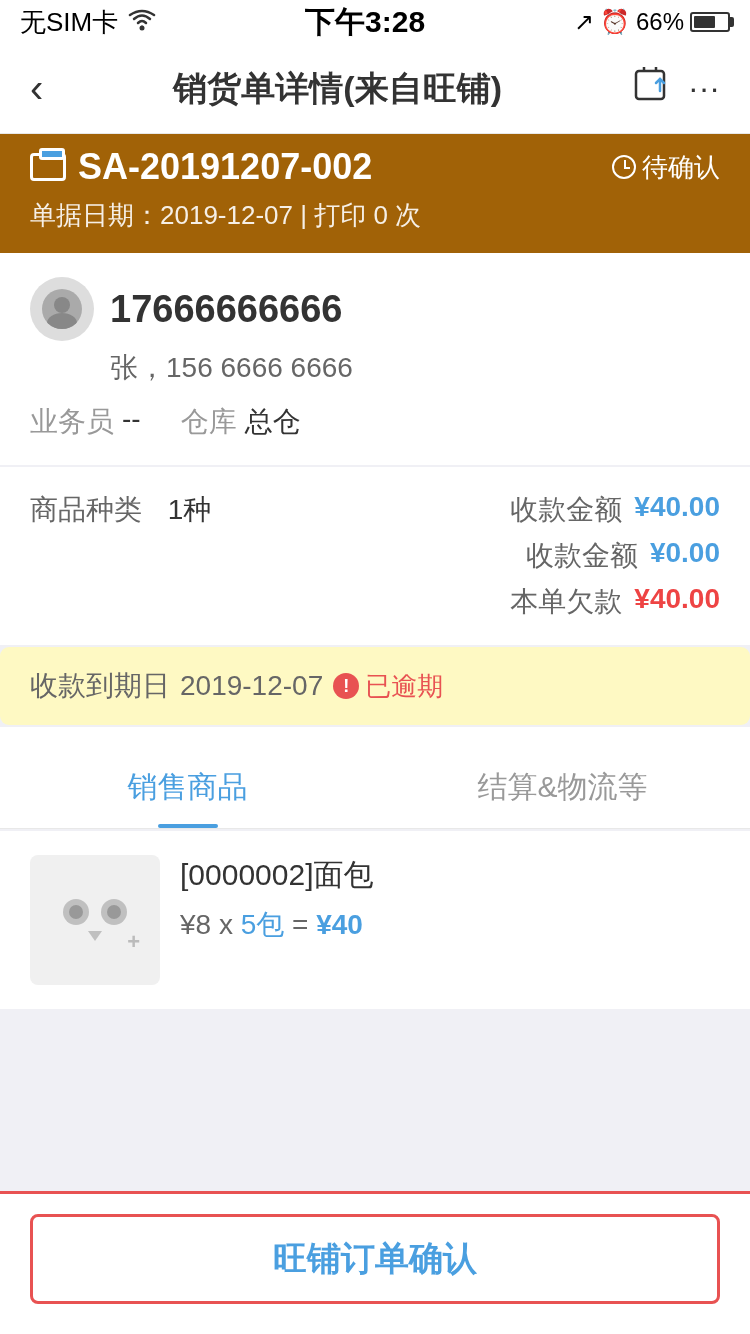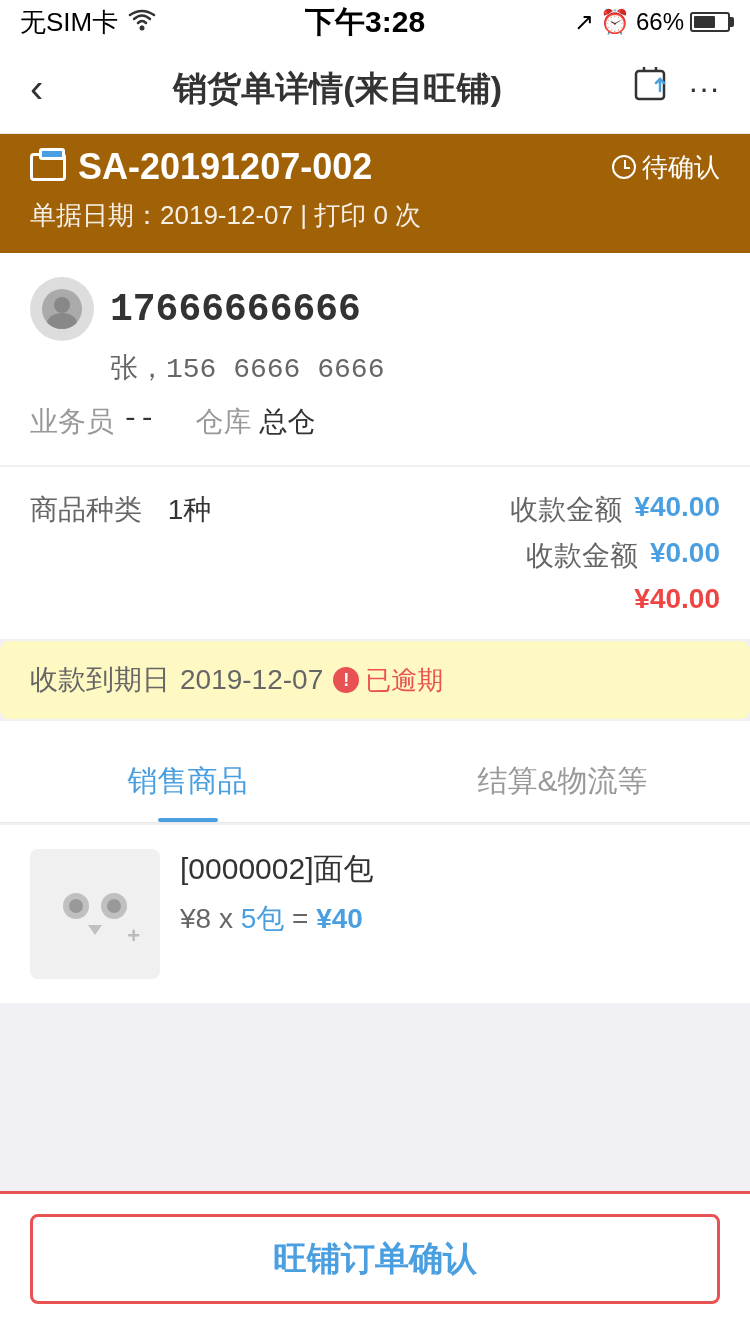--- a/index.html
+++ b/index.html
@@ -123,21 +123,20 @@
     .order-date {
       font-size: 26px;
       color: rgba(255,255,255,0.9);
     }
 
     
     .customer-section {
       background: #fff;
       padding: 24px 30px;
       margin-bottom: 2px;
-      font-family: Liberation Mono, monospace;
     }
     .customer-row {
       display: flex;
       align-items: center;
       gap: 16px;
       margin-bottom: 8px;
     }
     .avatar {
       width: 64px; height: 64px;
       border-radius: 50%;
@@ -434,20 +433,21 @@
   <div class="summary-right">
     <div class="amount-row">
       <span class="amount-label">收款金额</span>
       <span class="amount-value">¥40.00</span>
     </div>
     <div class="amount-row">
       <span class="amount-label">收款金额</span>
       <span class="amount-value">¥0.00</span>
     </div>
     <div class="amount-row">
+      <span class="amount-label">本单欠款</span>
       <span class="amount-value red">¥40.00</span>
     </div>
   </div>
 </div>
 
 <div class="due-section">
   <span>收款到期日</span>
   <span>2019-12-07</span>
   <div class="overdue-badge">
     <div class="warning-icon">!</div>

